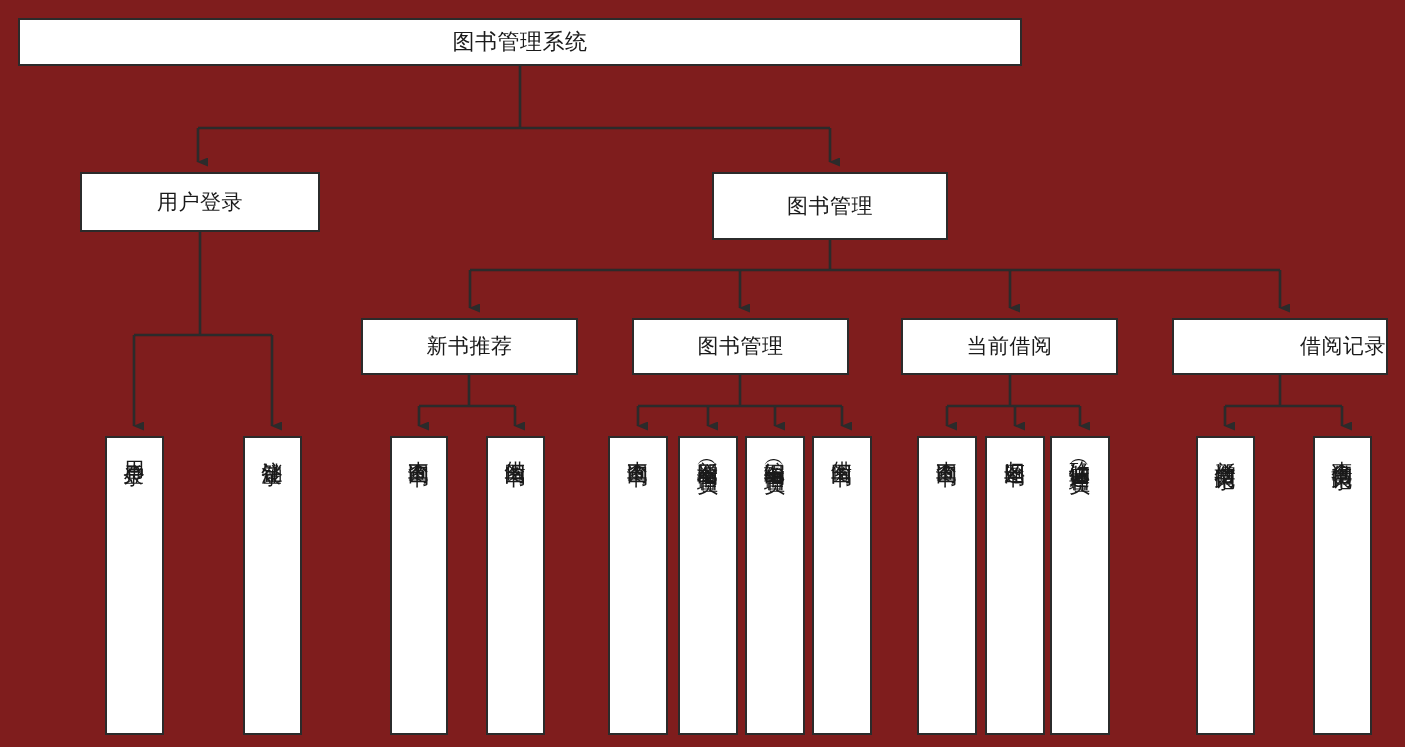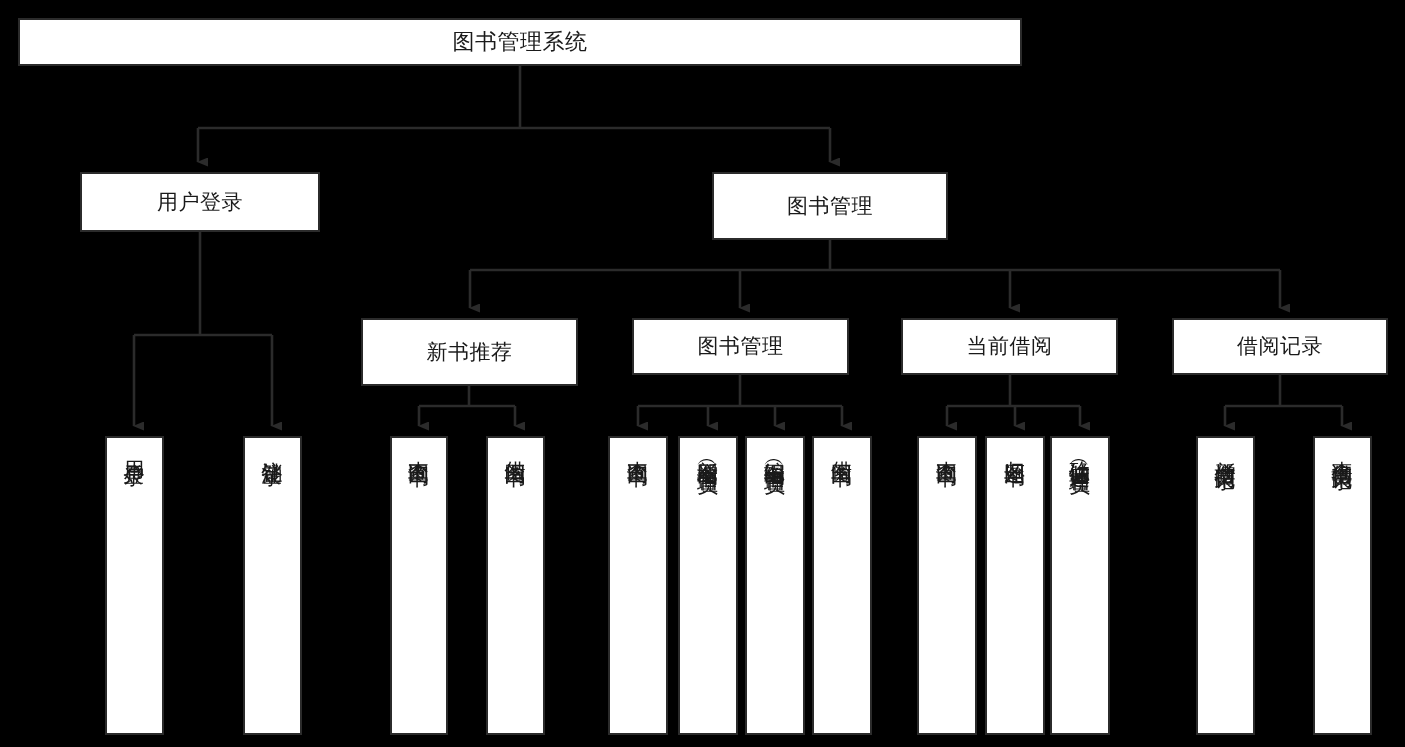--- a/index.html
+++ b/index.html
@@ -5,21 +5,21 @@
 <style>
   html, body {
     margin: 0;
     padding: 0;
     background: #ffffff;
   }
   #diagram-root {
     position: relative;
     width: 1405px;
     height: 747px;
-    background: #000000;
+    background: #7f1d1d;
     font-family: "Liberation Sans", "DejaVu Sans", sans-serif;
     overflow: hidden;
   }
   #edges-layer {
     position: absolute;
     left: 0;
     top: 0;
     width: 1405px;
     height: 747px;
     pointer-events: none;
@@ -131,30 +131,30 @@
     <span class="node-label">图书管理系统</span>
   </div>
 
   <div class="node horiz" style="left:80px; top:172px; width:240px; height:60px;">
     <span class="node-label">用户登录</span>
   </div>
   <div class="node horiz" style="left:712px; top:172px; width:236px; height:68px;">
     <span class="node-label">图书管理</span>
   </div>
 
-  <div class="node horiz" style="left:361px; top:318px; width:217px; height:68px;">
+  <div class="node horiz" style="left:361px; top:318px; width:217px; height:57px;">
     <span class="node-label">新书推荐</span>
   </div>
   <div class="node horiz" style="left:632px; top:318px; width:217px; height:57px;">
     <span class="node-label">图书管理</span>
   </div>
   <div class="node horiz" style="left:901px; top:318px; width:217px; height:57px;">
     <span class="node-label">当前借阅</span>
   </div>
-  <div class="node horiz" style="left:1172px; top:318px; width:216px; height:57px;">
+  <div class="node horiz" style="left:1172px; top:318px; width:216px; height:57px;justify-content:flex-end;">
     <span class="node-label">借阅记录</span>
   </div>
 
   <div class="node vert" style="left:105px; top:436px; width:59px; height:299px;">
     <span class="node-label">用户登录</span>
   </div>
   <div class="node vert" style="left:243px; top:436px; width:59px; height:299px;">
     <span class="node-label">注销登录</span>
   </div>
 

